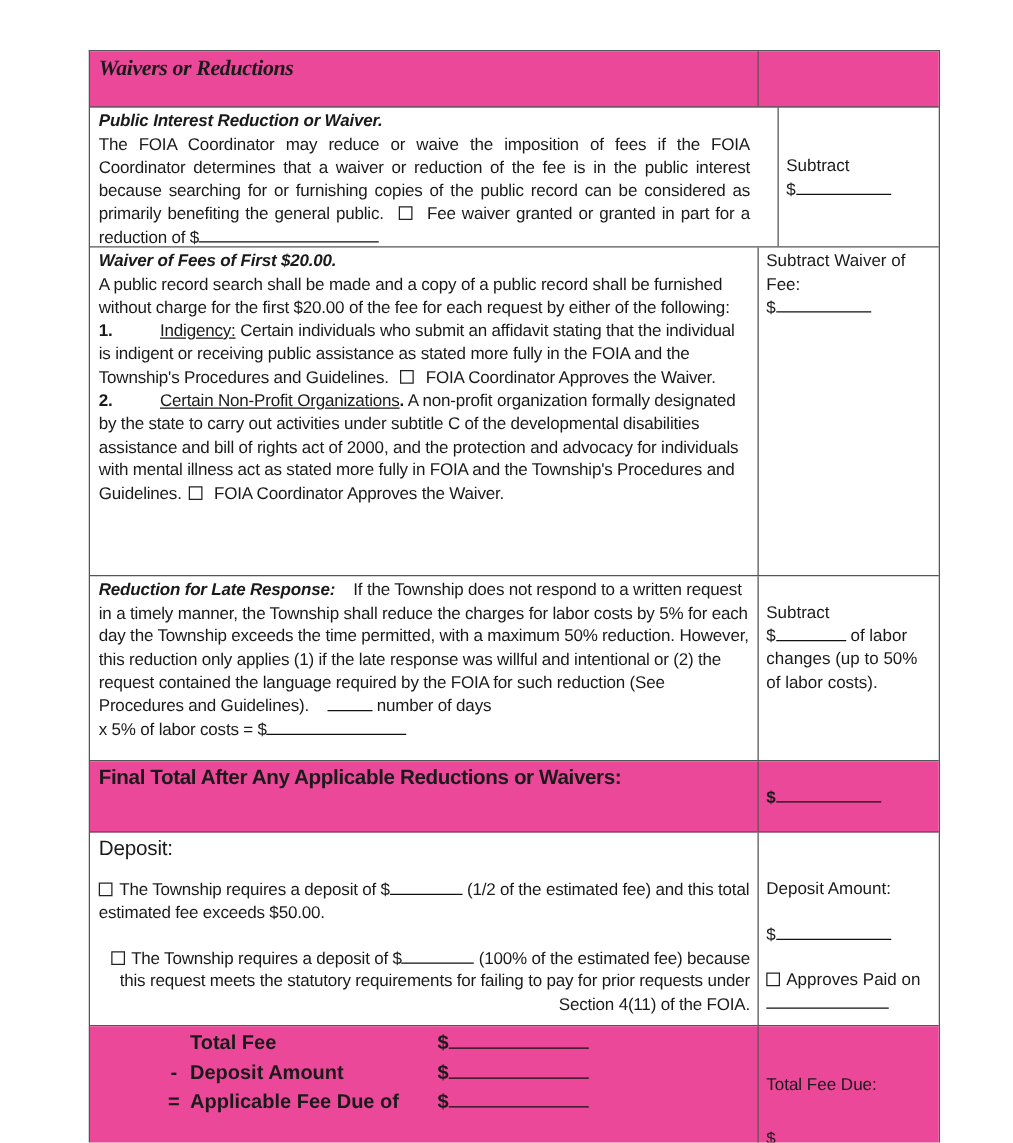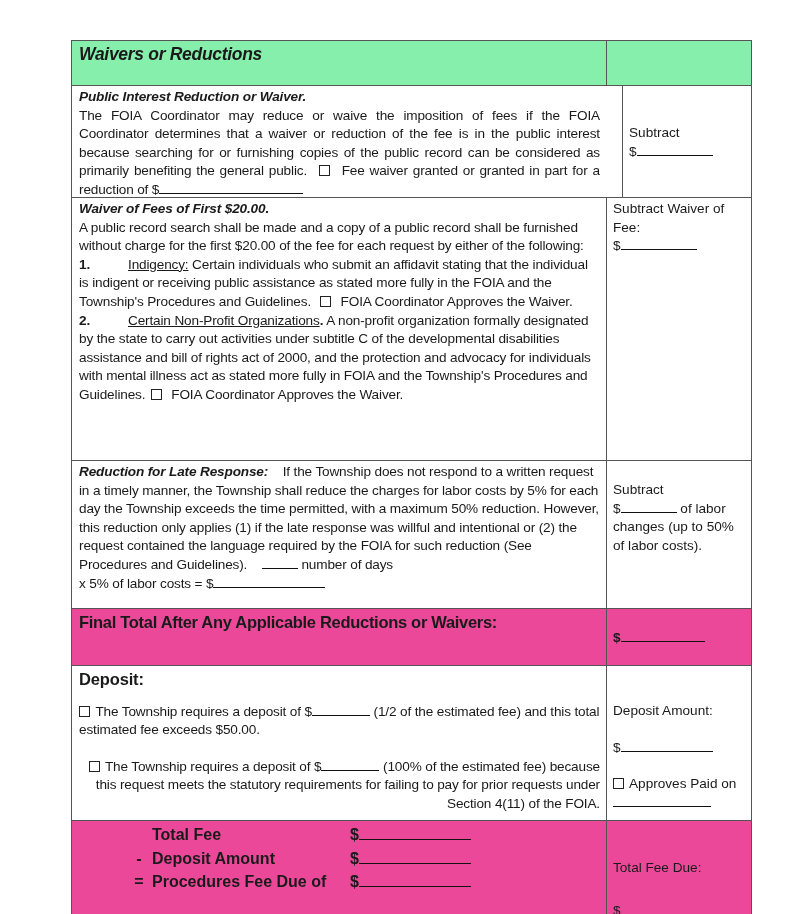--- a/index.html
+++ b/index.html
@@ -8,31 +8,31 @@
       font-family: "Liberation Sans", sans-serif; color: #1a1a1a;
     }
     .form {
       position: absolute; left: 71px; top: 40px; width: 679px;
       border-left: 1.5px solid #555; border-right: 1.5px solid #555;
       border-top: 1.5px solid #555;
     }
     .row { display: flex; border-bottom: 1.5px solid #555; position: relative; }
     .cell-main { width: 534px; box-sizing: border-box; padding: 2px 6px 1px 7px; }
     .cell-side { flex: 1; border-left: 1.5px solid #555; box-sizing: border-box; padding: 2px 6px; }
-    .grey { background: #86efac; }
+    .grey { background: #ec4899; font-family: Liberation Serif, serif; }
     .grey2 { background: #ec4899; }
     .txt { font-size: 13.6px; line-height: 18.6px; letter-spacing: -0.15px; }
     .justify { text-align: justify; }
     .title { font-size: 17.5px; font-weight: bold; font-style: italic; letter-spacing: -0.3px; }
     .bi { font-weight: bold; font-style: italic; }
     .u { text-decoration: underline; }
     .blank { display: inline-block; border-bottom: 1px solid #111; height: 12px; vertical-align: baseline; }
     .box { display: inline-block; width: 9px; height: 9px; border: 1.3px solid #222; vertical-align: -1px; margin: 0 2px; }
     .h-final { font-size: 16.5px; font-weight: bold; letter-spacing: -0.3px; }
-    .h-dep { font-size: 16.5px; font-weight: bold; }
+    .h-dep { font-size: 16.5px; font-weight: normal; }
     .totals { font-size: 16px; font-weight: bold; line-height: 23.5px; }
     .tline { display: flex; }
     .tline .op { width: 26px; text-align: center; }
     .tline .lbl { width: 198px; }
     .tline .amt { display: flex; align-items: baseline; }
     .tline .blank { width: 112px; height: 14px; border-bottom: 1.5px solid #111; }
     .num { font-weight: bold; display: inline-block; width: 49px; }
     .side-txt { font-size: 13.6px; line-height: 18.6px; }
   </style>
 </head>
@@ -151,21 +151,21 @@
       <div class="tline">
         <span class="op">-</span>
         <span class="lbl">Deposit Amount</span>
         <span class="amt">
             <span>$</span>
             <span class="blank"></span>
           </span>
       </div>
       <div class="tline">
         <span class="op">=</span>
-        <span class="lbl">Procedures Fee Due of</span>
+        <span class="lbl">Applicable Fee Due of</span>
         <span class="amt">
             <span>$</span>
             <span class="blank"></span>
           </span>
       </div>
     </div>
     <div class="cell-side side-txt" style="padding-top:38px;">
       <div>Total Fee Due:</div>
       <div style="margin-top:24px;">
         <span>$</span><span class="blank" style="width:84px;"></span>

